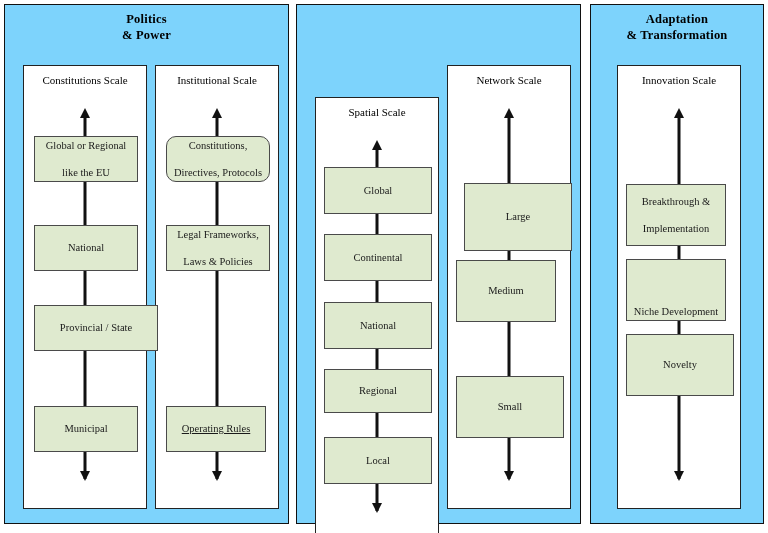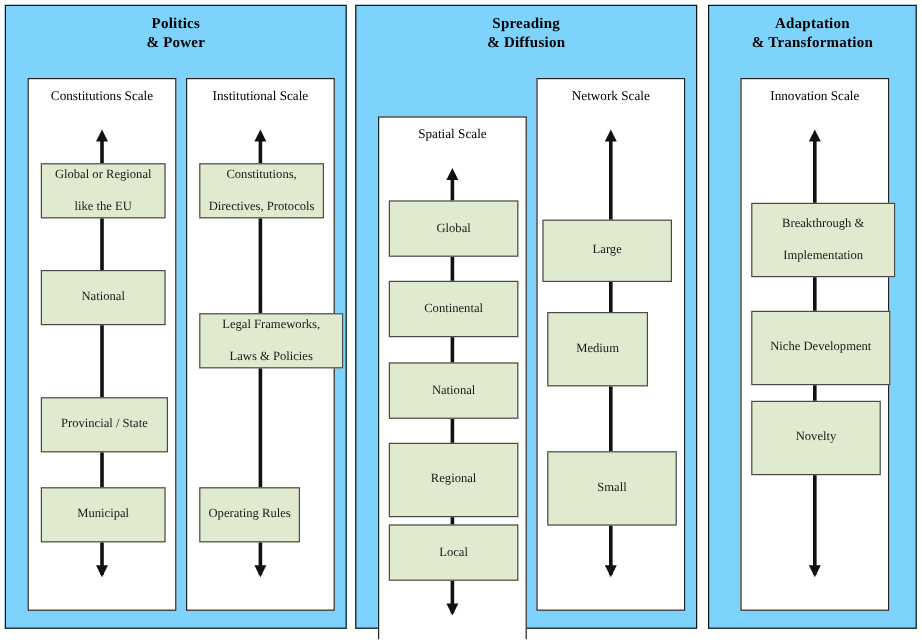--- a/index.html
+++ b/index.html
@@ -102,112 +102,108 @@
       <div class="spine" style="left:50%; top:51px; height:362px;"></div>
       <div class="arrowhead down" style="left:50%; top:405px;"></div>
 
       <div class="step" style="left:10px; top:70px; width:104px; height:46px;">
         <span><span>Global or Regional</span><br>
               <span>like the EU</span></span>
       </div>
       <div class="step" style="left:10px; top:159px; width:104px; height:46px;">
         <span>National</span>
       </div>
-      <div class="step" style="left:10px; top:265px; width:106px; height:46px;justify-content:flex-end;">
+      <div class="step" style="left:10px; top:239px; width:124px; height:46px;justify-content:flex-end;">
         <span>Provincial /  State</span>
       </div>
       <div class="step" style="left:10px; top:340px; width:104px; height:46px;">
         <span>Municipal</span>
       </div>
     </div>
 
     <div class="scale" style="left:150px; top:60px; width:124px; height:444px;">
       <div class="scale-title">Institutional Scale</div>
       <div class="arrowhead up" style="left:50%; top:42px;"></div>
       <div class="spine" style="left:50%; top:51px; height:362px;"></div>
       <div class="arrowhead down" style="left:50%; top:405px;"></div>
 
-      <div class="step" style="left:10px; top:70px; width:104px; height:46px;">
+      <div class="step" style="left:10px; top:70px; width:104px; height:46px;border-radius:10px;">
         <span><span>Constitutions,</span><br>
               <span>Directives, Protocols</span></span>
       </div>
-      <div class="step" style="left:10px; top:159px; width:120px; height:46px;margin-top:36px;">
+      <div class="step" style="left:10px; top:159px; width:104px; height:46px;">
         <span><span>Legal Frameworks,</span><br>
               <span>Laws &amp; Policies</span></span>
       </div>
-      <div class="step" style="left:10px; top:340px; width:84px; height:46px;">
+      <div class="step" style="left:10px; top:340px; width:100px; height:46px;text-decoration:underline;">
         <span>Operating Rules</span>
       </div>
     </div>
   </div>
 
   <div class="group" style="left:296px; top:4px; width:285px; height:520px;">
-    <div class="group-title">
-      <span>Spreading</span>
-      <span class="l2">&amp; Diffusion</span>
-    </div>
 
     <div class="scale" style="left:18px; top:60px; width:124px; height:444px;margin-top:32px;">
       <div class="scale-title">Spatial Scale</div>
       <div class="arrowhead up" style="left:50%; top:42px;"></div>
       <div class="spine" style="left:50%; top:51px; height:362px;"></div>
       <div class="arrowhead down" style="left:50%; top:405px;"></div>
 
       <div class="step" style="left:8px; top:69px; width:108px; height:47px;">
         <span>Global</span>
       </div>
       <div class="step" style="left:8px; top:136px; width:108px; height:47px;">
         <span>Continental</span>
       </div>
       <div class="step" style="left:8px; top:204px; width:108px; height:47px;">
         <span>National</span>
       </div>
-      <div class="step" style="left:8px; top:271px; width:108px; height:62px;">
+      <div class="step" style="left:8px; top:271px; width:108px; height:44px;">
         <span>Regional</span>
       </div>
       <div class="step" style="left:8px; top:339px; width:108px; height:47px;">
         <span>Local</span>
       </div>
     </div>
 
     <div class="scale" style="left:150px; top:60px; width:124px; height:444px;">
       <div class="scale-title">Network Scale</div>
       <div class="arrowhead up" style="left:50%; top:42px;"></div>
       <div class="spine" style="left:50%; top:51px; height:362px;"></div>
       <div class="arrowhead down" style="left:50%; top:405px;"></div>
 
-      <div class="step" style="left:4px; top:117px; width:108px; height:52px;">
+      <div class="step" style="left:16px; top:117px; width:108px; height:68px;">
         <span>Large</span>
       </div>
-      <div class="step" style="left:8px; top:194px; width:84px; height:62px;">
+      <div class="step" style="left:8px; top:194px; width:100px; height:62px;">
         <span>Medium</span>
       </div>
       <div class="step" style="left:8px; top:270px; width:108px; height:62px;margin-top:40px;">
         <span>Small</span>
       </div>
     </div>
   </div>
 
   <div class="group" style="left:590px; top:4px; width:174px; height:520px;">
     <div class="group-title">
       <span>Adaptation</span>
       <span class="l2">&amp; Transformation</span>
     </div>
 
     <div class="scale" style="left:26px; top:60px; width:124px; height:444px;">
       <div class="scale-title">Innovation Scale</div>
       <div class="arrowhead up" style="left:50%; top:42px;"></div>
       <div class="spine" style="left:50%; top:51px; height:362px;"></div>
       <div class="arrowhead down" style="left:50%; top:405px;"></div>
 
-      <div class="step" style="left:8px; top:103px; width:120px; height:62px;">
+      <div class="step" style="left:8px; top:118px; width:100px; height:62px;">
         <span><span>Breakthrough &amp;</span><br>
               <span>Implementation</span></span>
       </div>
-      <div class="step" style="left:8px; top:193px; width:116px; height:62px;">
+      <div class="step" style="left:8px; top:193px; width:100px; height:62px;align-items:flex-end;">
         <span>Niche Development</span>
       </div>
       <div class="step" style="left:8px; top:268px; width:108px; height:62px;">
         <span>Novelty</span>
       </div>
     </div>
   </div>
 
 </div>
 

